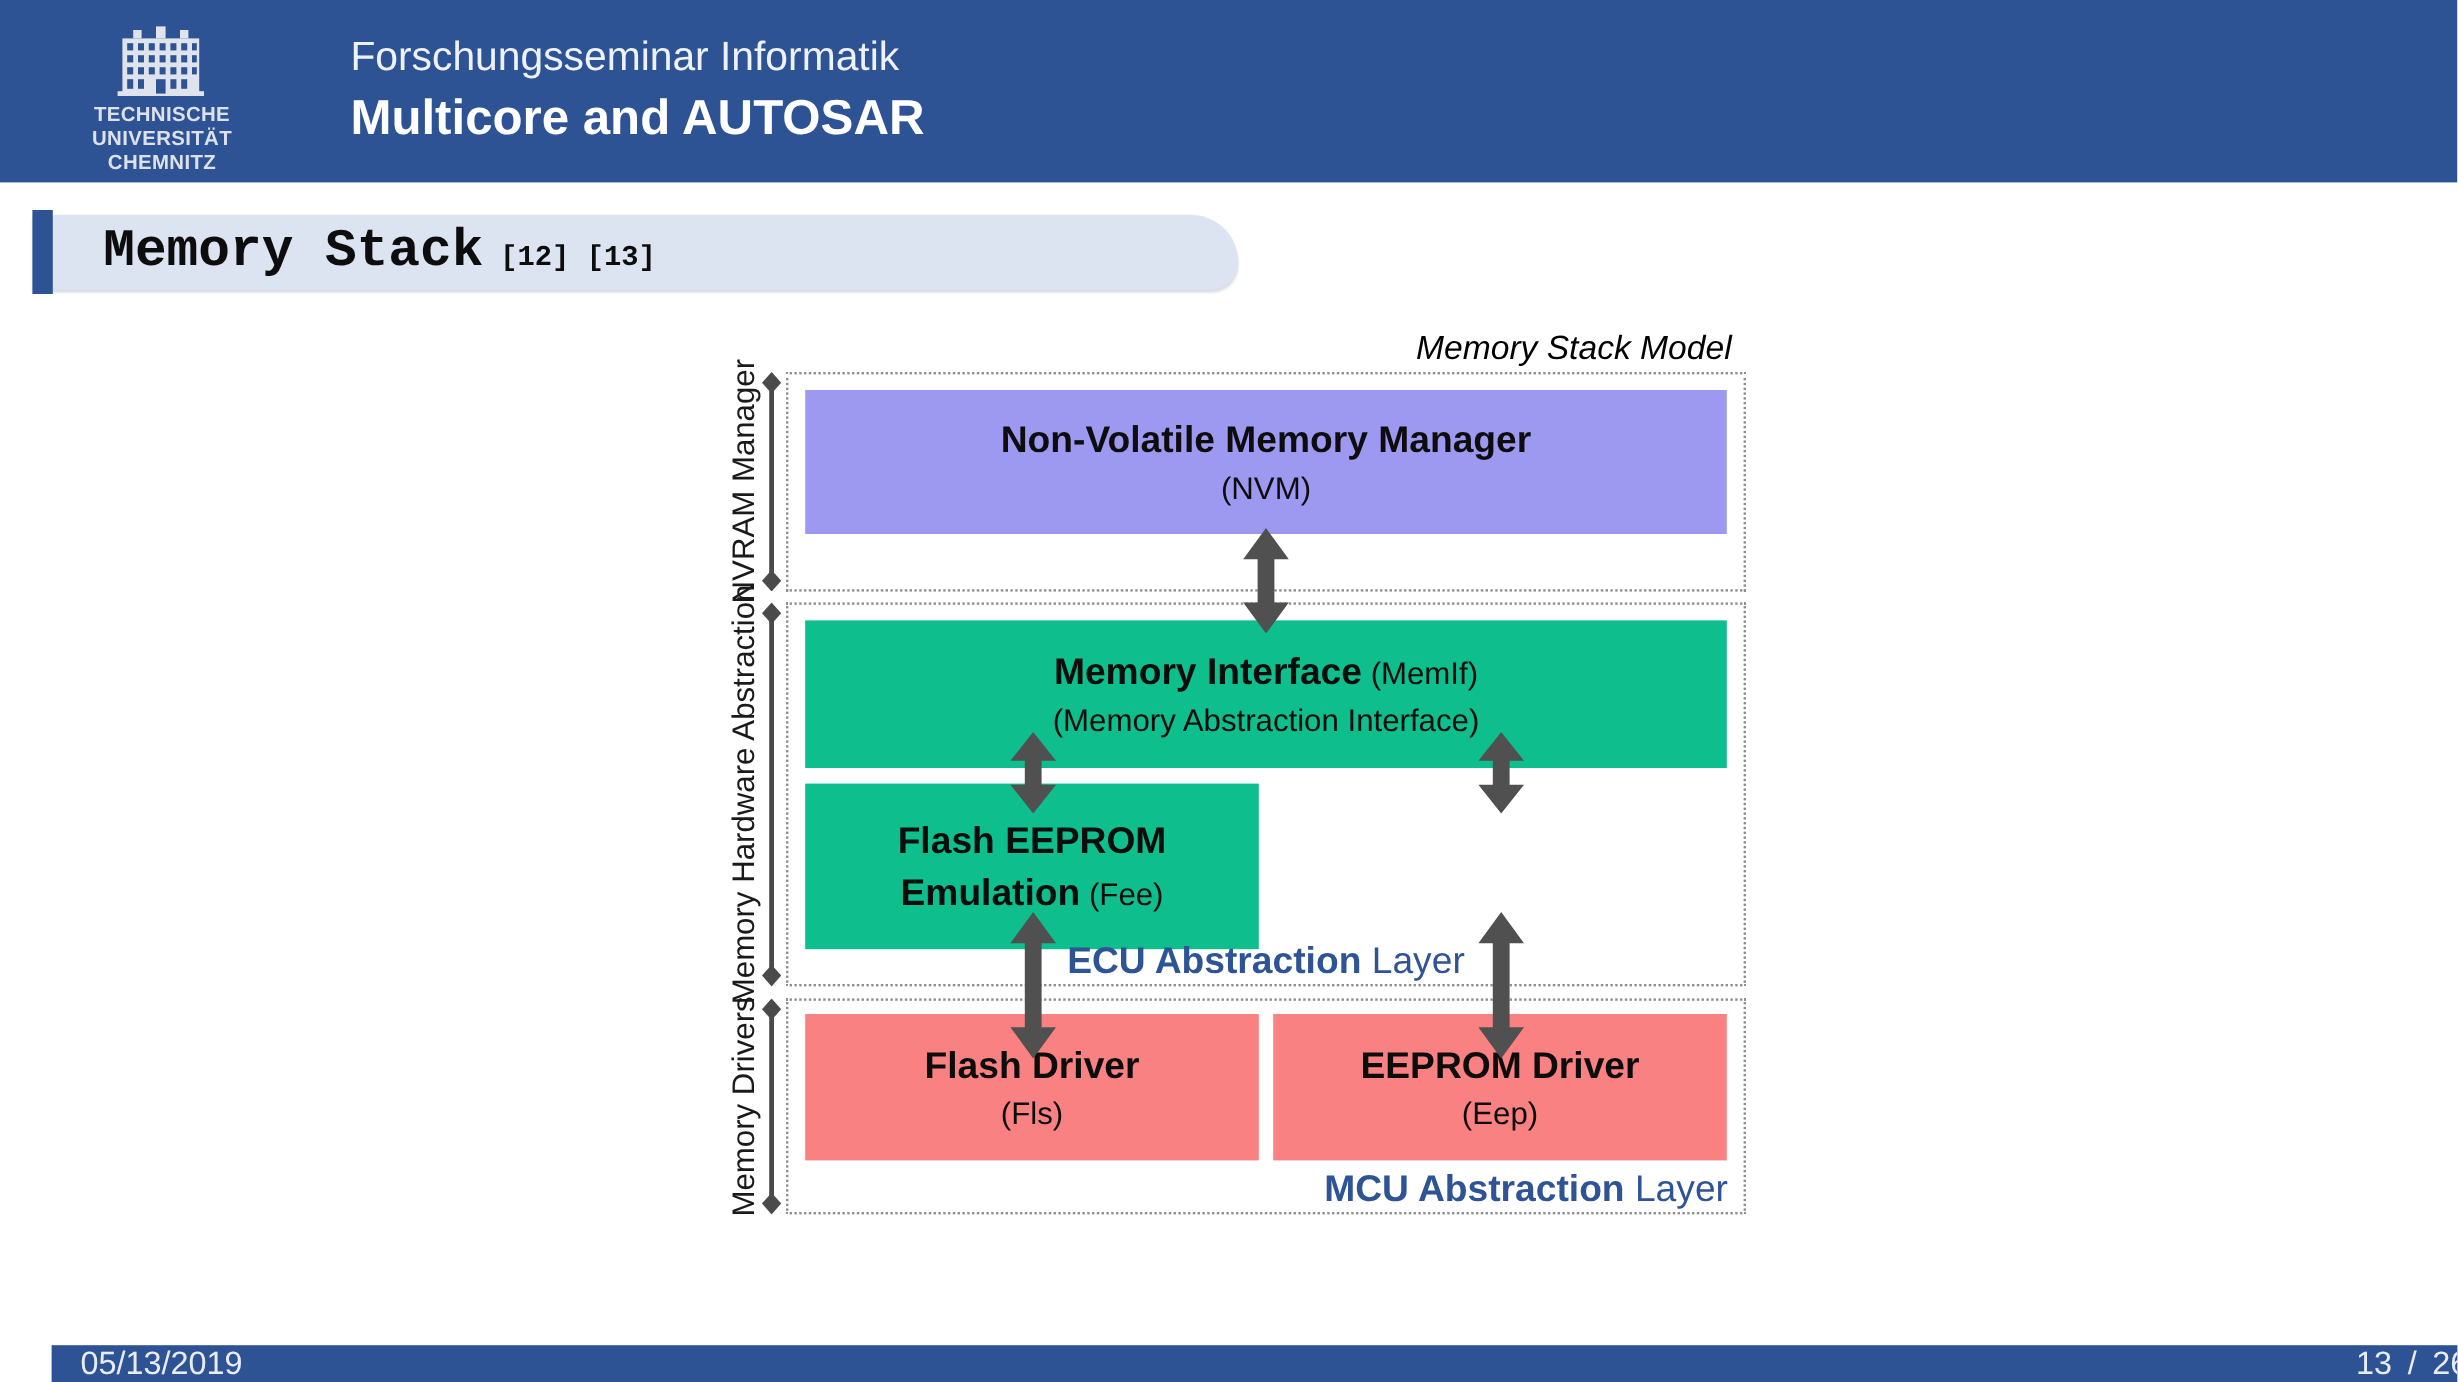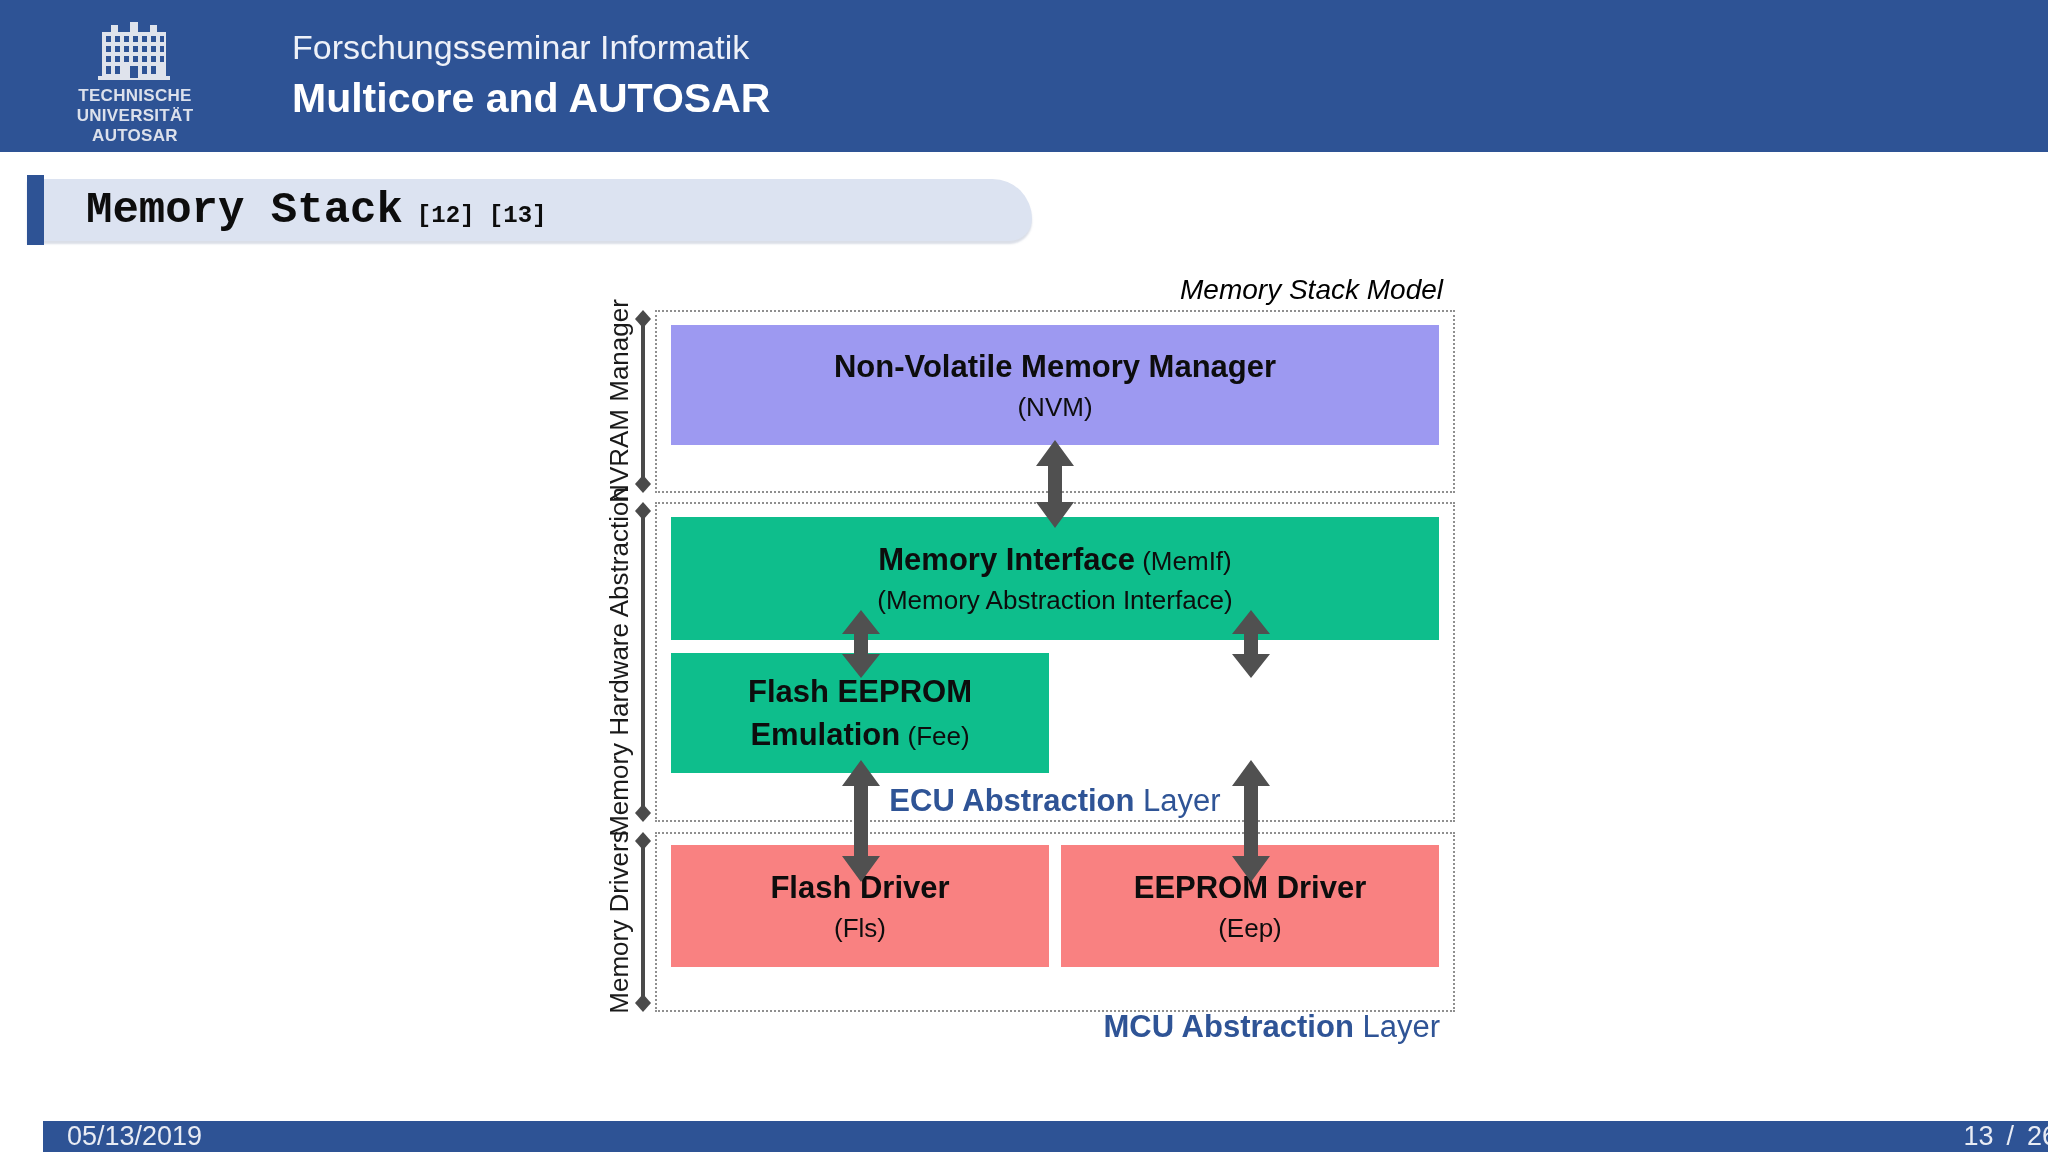--- a/index.html
+++ b/index.html
@@ -46,29 +46,29 @@
   .dbox{position:absolute;display:flex;flex-direction:column;align-items:center;justify-content:center;
     gap:7px;text-align:center;color:#0d0d0d;}
   .dbox .l1,.dbox .b{font-size:31px;font-weight:700;line-height:36px;}
   .dbox .l2{font-size:26px;line-height:30px;}
   .dbox .reg{font-size:26px;font-weight:400;}
   .box-purple{background:var(--box_purple);}
   .box-green{background:var(--box_green);}
   .box-red{background:var(--box_red);}
   .nvm{left:671px;top:325px;width:768px;height:120px;}
   .memif{left:671px;top:517px;width:768px;height:123px;}
-  .fee{left:671px;top:653px;width:378px;height:120px;}
+  .fee{left:671px;top:653px;width:378px;height:138px;}
   .ea{left:1061px;top:653px;width:378px;height:129px;}
   .fls{left:671px;top:845px;width:378px;height:122px;}
   .eep{left:1061px;top:845px;width:378px;height:122px;}
   .layer-label{position:absolute;font-size:31px;color:var(--layer_text);white-space:nowrap;}
   .layer-label .b{font-weight:700;}
   .ll-services{left:655px;width:785px;top:453px;text-align:right;}
   .ll-ecu{left:655px;width:800px;top:783px;text-align:center;}
-  .ll-mcu{left:655px;width:785px;top:973px;text-align:right;margin-top:36px;}
+  .ll-mcu{left:655px;width:785px;top:973px;text-align:right;}
   .connector{position:absolute;width:40px;}
   .a1{left:1035px;top:440px;height:88px;}
   .a2{left:841px;top:610px;height:68px;}
   .a3{left:1231px;top:610px;height:68px;}
   .a4{left:841px;top:760px;height:122px;}
   .a5{left:1231px;top:760px;height:122px;}
   .extent{position:absolute;width:20px;left:633px;}
   .e1{top:310px;height:183px;}
   .e2{top:502px;height:320px;}
   .e3{top:832px;height:180px;}
@@ -122,21 +122,21 @@
             <rect x="66" y="36" width="4" height="6"></rect>
           <rect x="12" y="46" width="5" height="8"></rect>
             <rect x="21" y="46" width="5" height="8"></rect>
             <rect x="36" y="46" width="8" height="12"></rect>
             <rect x="48" y="46" width="5" height="8"></rect>
             <rect x="57" y="46" width="5" height="8"></rect>
         </g>
       </svg>
       <div class="logo-text">
         <div>TECHNISCHE UNIVERSITÄT</div>
-        <div>AUTOSAR</div>
+        <div>CHEMNITZ</div>
       </div>
     </div>
     <div class="header-titles">
       <div class="seminar-title">Forschungsseminar Informatik</div>
       <div class="presentation-title">Multicore and AUTOSAR</div>
     </div>
   </div>
 
   <div class="title-bar"></div>
   <div class="title-accent"></div>

